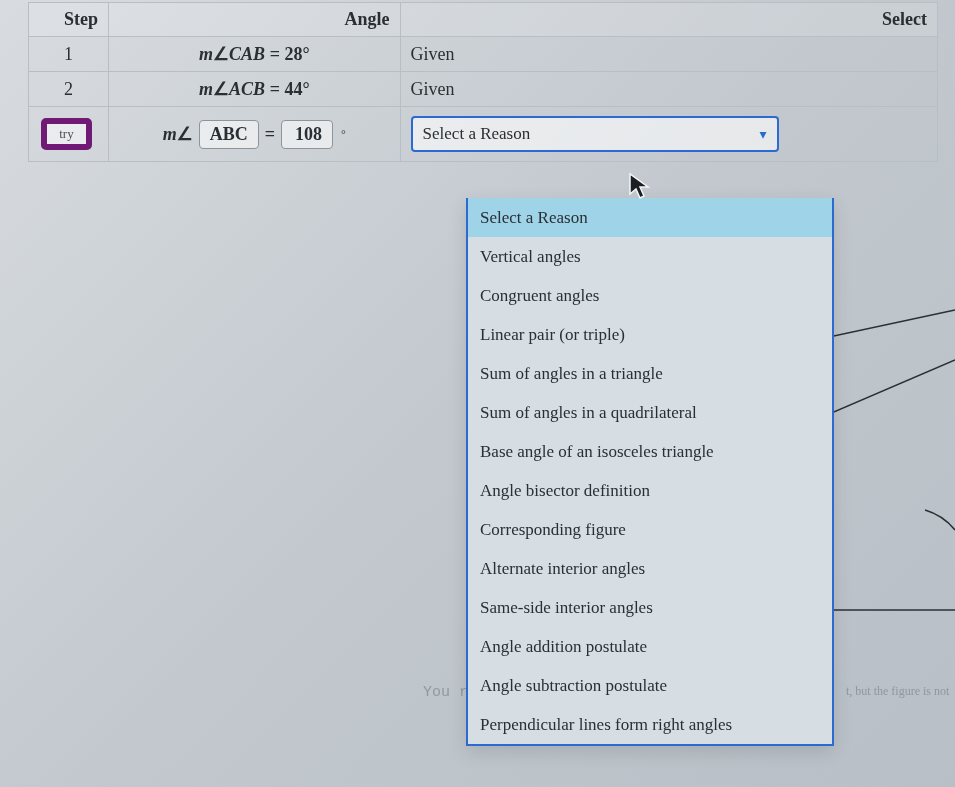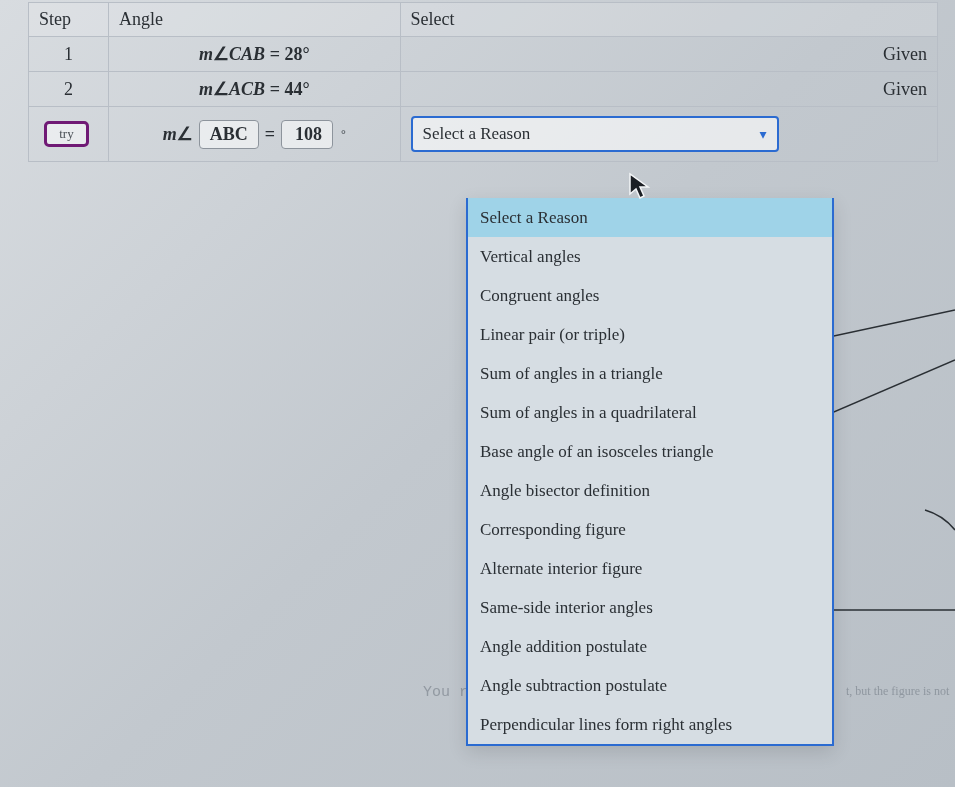--- a/index.html
+++ b/index.html
@@ -24,36 +24,36 @@
     background: rgba(255,255,255,0.0);
   }
   table.proof th, table.proof td {
     border: 1px solid #b8bec6;
     padding: 6px 10px;
     font-size: 18px;
     color: #2a2f34;
     vertical-align: middle;
   }
   table.proof th {
-    font-weight: normal;
-    text-align: left;
+    font-weight: bold;
+    text-align: right;
     background: rgba(255,255,255,0.15);
     height: 34px;
   }
   .col-step { width: 80px; text-align: center; }
   .col-angle { width: 292px; text-align: center; margin-left: 41px; }
   .col-reason { width: 538px; text-align: center; }
   td.step-cell { text-align: center; color:#495058; }
   td.angle-cell { text-align: center; font-family: Georgia, serif; font-weight: bold; }
-  td.reason-cell { text-align: right; color:#3a3f45; }
+  td.reason-cell { text-align: left; color:#3a3f45; }
   .angle-expr { white-space: nowrap; }
   .angle-sym { font-style: normal; }
   .mini-btn {
     display: inline-block;
-    border: 3px solid #701a75;
+    border: 6px solid #701a75;
     border-radius: 5px;
     padding: 2px 12px;
     font-size: 13px;
     color: #4a5056;
     background: rgba(255,255,255,0.5);
     margin-right: 4px;
     vertical-align: middle;
   }
   .inline-input {
     display: inline-block;
@@ -203,21 +203,21 @@
 <div class="dropdown" id="dropdown">
     <div class="opt hl">Select a Reason</div>
     <div class="opt">Vertical angles</div>
     <div class="opt">Congruent angles</div>
     <div class="opt">Linear pair (or triple)</div>
     <div class="opt">Sum of angles in a triangle</div>
     <div class="opt">Sum of angles in a quadrilateral</div>
     <div class="opt">Base angle of an isosceles triangle</div>
     <div class="opt">Angle bisector definition</div>
     <div class="opt">Corresponding figure</div>
-    <div class="opt">Alternate interior figure</div>
+    <div class="opt">Alternate interior angles</div>
     <div class="opt">Same-side interior angles</div>
     <div class="opt">Angle addition postulate</div>
     <div class="opt">Angle subtraction postulate</div>
     <div class="opt">Perpendicular lines form right angles</div>
   </div>
 
 <svg class="cursor-svg" width="26" height="30" viewBox="0 0 26 30">
   <path d="M2 2 L2 22 L8 17 L12 26 L16 24 L12 15 L20 15 Z" fill="#1b1f24" stroke="#f4f6f8" stroke-width="1.5"></path>
 </svg>
 

